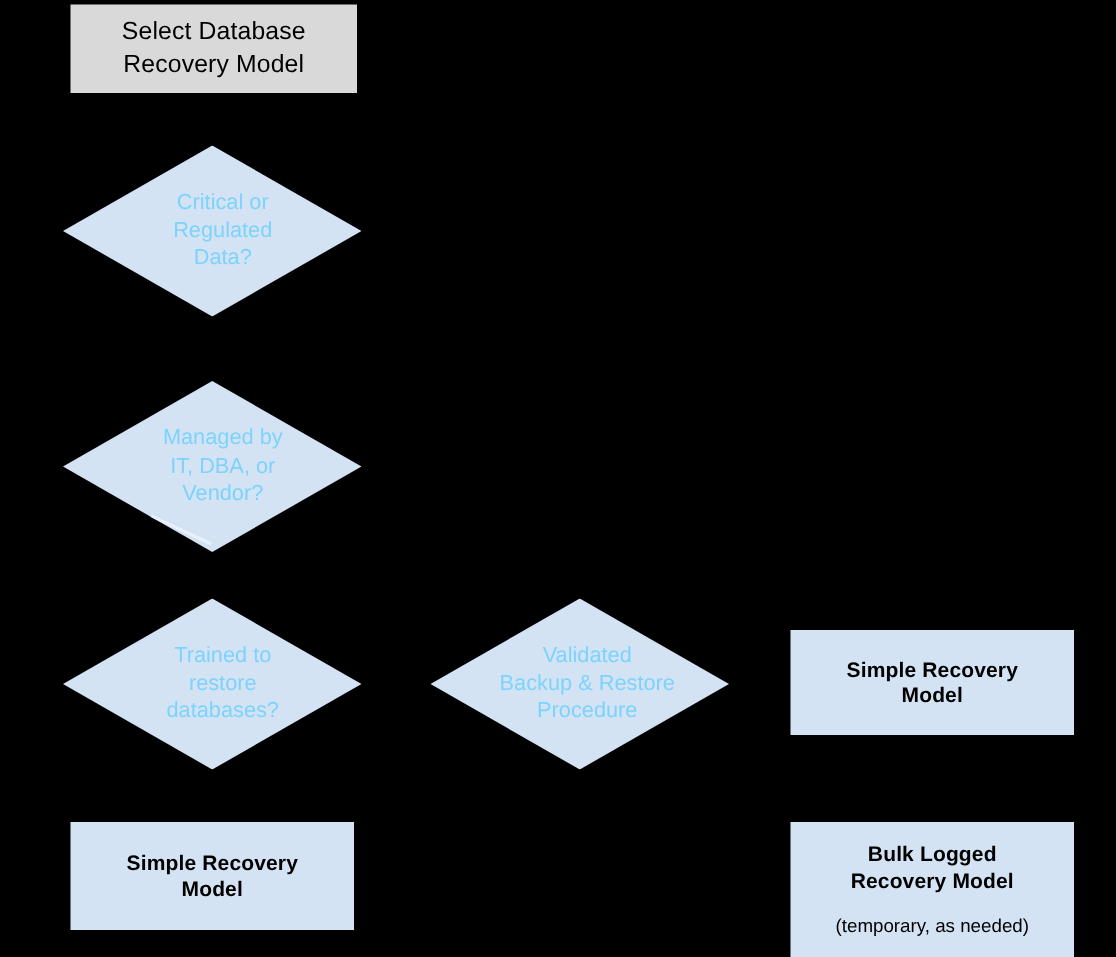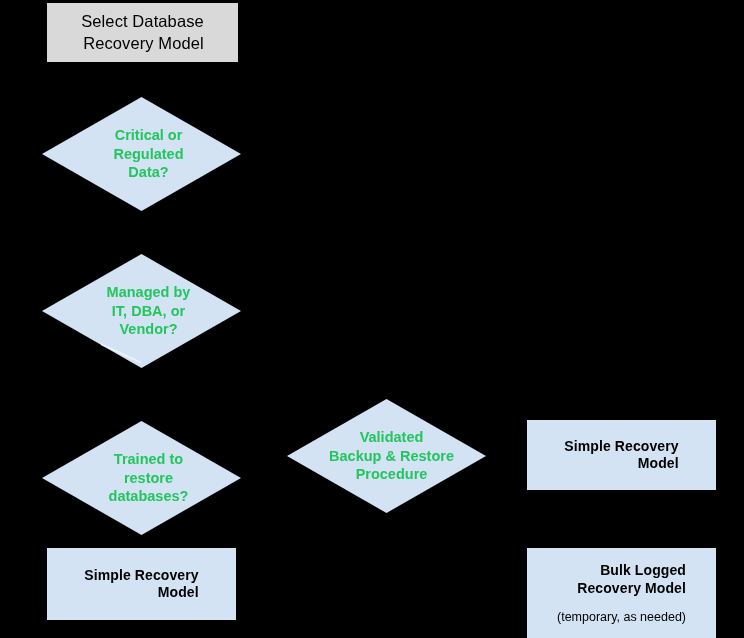--- a/index.html
+++ b/index.html
@@ -20,21 +20,21 @@
     background: #000000;
   }
 
   
   .node {
     position: absolute;
     box-sizing: border-box;
     display: flex;
     align-items: center;
     justify-content: center;
-    text-align: right;
+    text-align: center;
   }
 
   
   .rect {
     background: #d3e3f3;
   }
   .rect.header {
     background: #d9d9d9;
   }
 
@@ -70,22 +70,22 @@
     display: block;
   }
   .diamond .label {
     position: absolute;
     inset: 0;
     display: flex;
     align-items: center;
     justify-content: center;
     text-align: center;
     font-size: 14.5px;
-    font-weight: 700;
-    color: #22c55e;
+    font-weight: 400;
+    color: #7dd3fc;
     line-height: 1.3;
     white-space: pre-line;
     padding-left: 14px;
     box-sizing: border-box;
   }
   .diamond.mid .label { padding-left: 10px; }
 
   
   .edge-artifact {
     position: absolute;
@@ -116,21 +116,21 @@
   <div class="diamond" style="left:42px; top:254px; width:199px; height:114px;">
     <svg viewBox="0 0 199 114" width="199" height="114">
       <polygon points="99.5,0 199,57 99.5,114 0,57" fill="#d3e3f3"></polygon>
     </svg>
     <span class="label">Managed by
 IT, DBA, or
 Vendor?</span>
   </div>
   <div class="edge-artifact" style="left:101px; top:343px; width:44px; height:2px; transform:rotate(25deg); transform-origin:left center;"></div>
 
-  <div class="diamond" style="left:42px; top:421px; width:199px; height:114px;">
+  <div class="diamond" style="left:42px; top:399px; width:199px; height:114px;">
     <svg viewBox="0 0 199 114" width="199" height="114">
       <polygon points="99.5,0 199,57 99.5,114 0,57" fill="#d3e3f3"></polygon>
     </svg>
     <span class="label">Trained to
 restore
 databases?</span>
   </div>
 
   <div class="diamond mid" style="left:287px; top:399px; width:199px; height:114px;">
     <svg viewBox="0 0 199 114" width="199" height="114">

